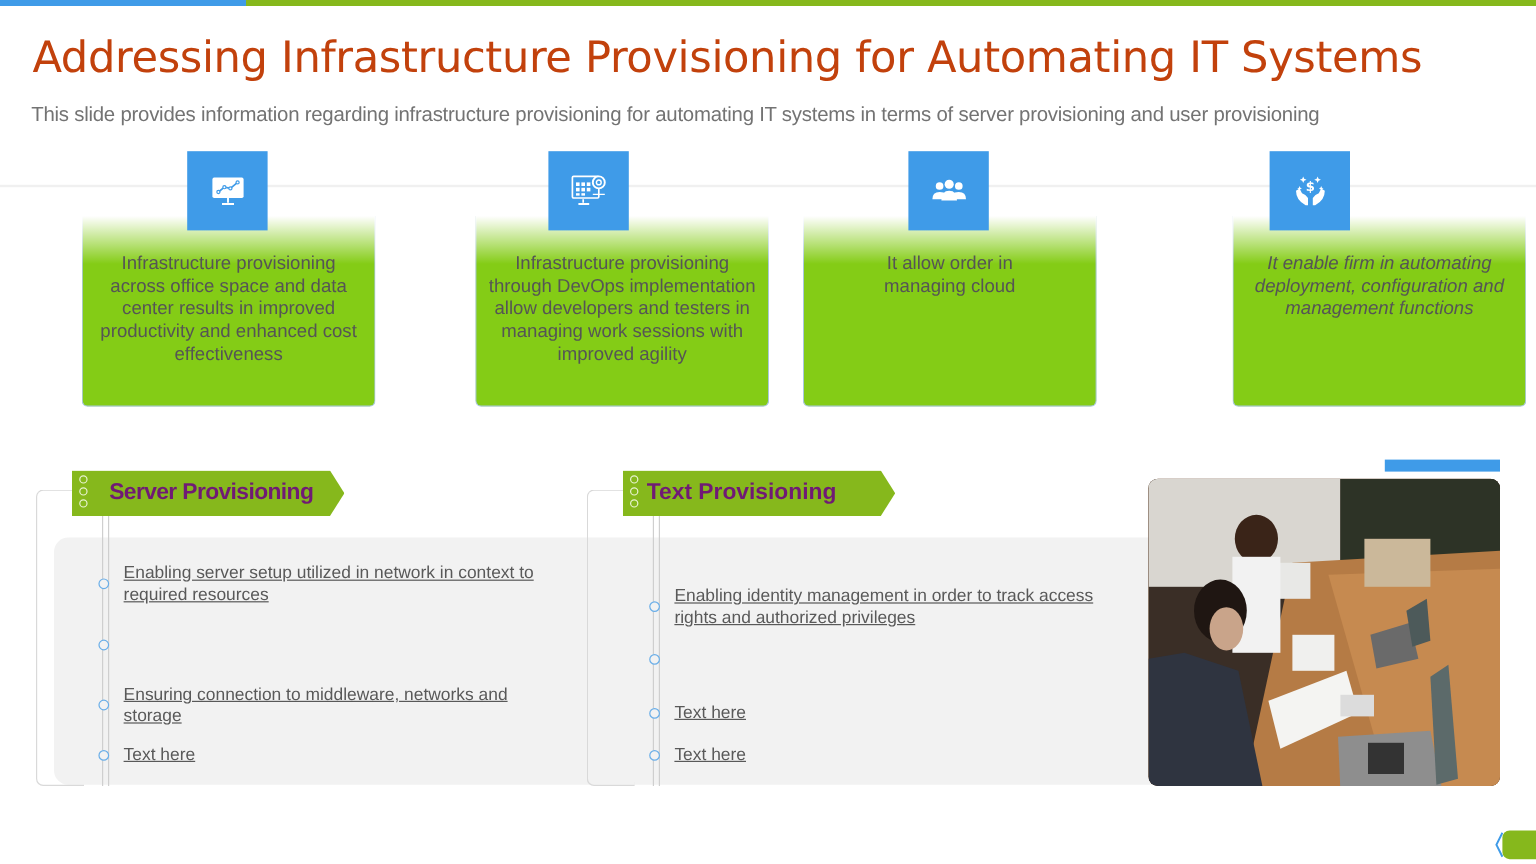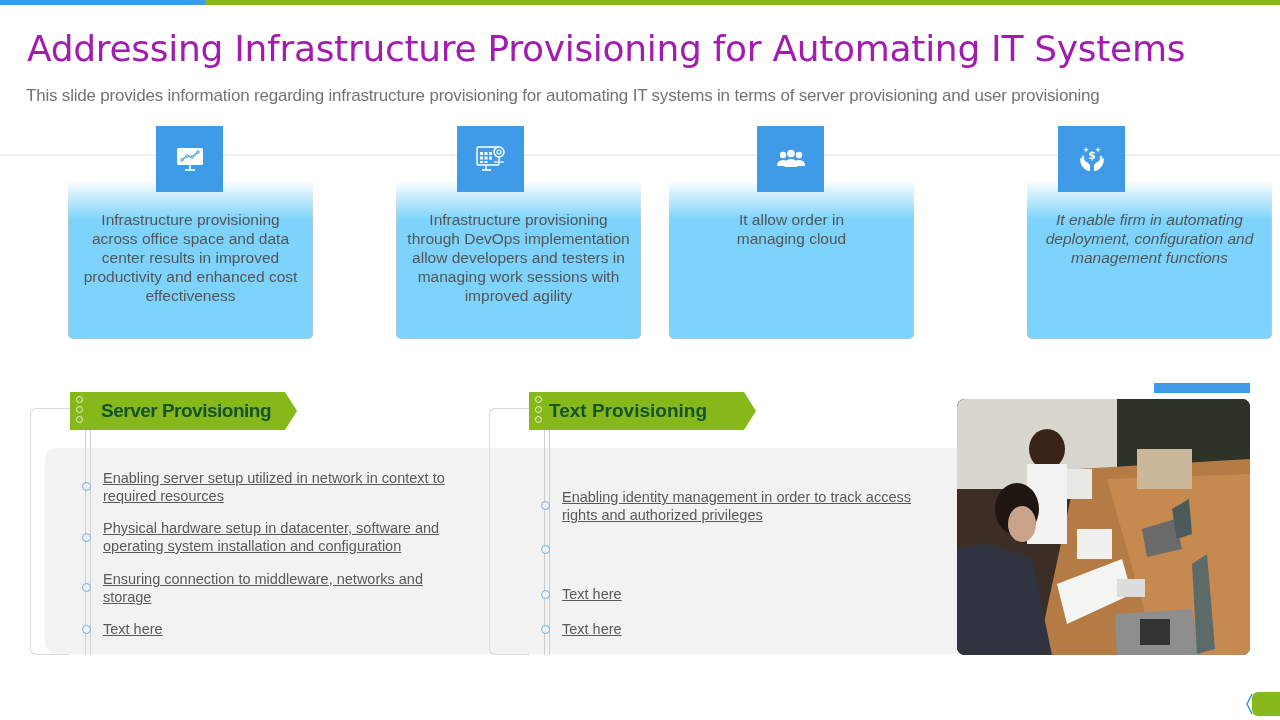--- a/index.html
+++ b/index.html
@@ -3,40 +3,40 @@
 <meta charset="utf-8">
 <style>
   * { box-sizing: border-box; margin: 0; padding: 0; }
   html, body { width: 1280px; height: 720px; background: #ffffff; overflow: hidden; }
   body { position: relative; font-family: "Liberation Sans", sans-serif; color: #555; }
 
   .topbar { position: absolute; left: 0; top: 0; width: 1280px; height: 5px; display: flex; }
   .topbar .blue { width: 205px; background: #3f9be8; }
   .topbar .green { flex: 1; background: #86b81c; }
 
-  .title { position: absolute; left: 27px; top: 28px; font-size: 36px; font-weight: normal; color: #a21caf;
+  .title { position: absolute; left: 27px; top: 28px; font-size: 36px; font-weight: normal; color: #c2410c;
            font-family: "DejaVu Sans", sans-serif; letter-spacing: -0.3px; white-space: nowrap; }
   .subtitle { position: absolute; left: 26px; top: 86px; font-size: 17px; color: #737373; letter-spacing: -0.2px; white-space: nowrap; }
 
   .hline { position: absolute; left: 0; top: 154px; width: 1280px; height: 2px; background: #f0f0f0; }
 
   .card { position: absolute; top: 180px; width: 245px; height: 159px; border: 1px solid #a9c8dc; border-top: none;
-          border-radius: 0 0 5px 5px; background: #7dd3fc; }
+          border-radius: 0 0 5px 5px; background: #84cc16; }
   .card::before { content: ""; position: absolute; left: -1px; right: -1px; top: 0; height: 40px;
           background: linear-gradient(#fff, rgba(255,255,255,0)); }
   .card-text { position: absolute; left: 8px; right: 8px; top: 30px; text-align: center; font-size: 15.5px; line-height: 19px; color: #555; }
   .icon-box { position: absolute; top: 126px; width: 67px; height: 66px; background: #3f9be8; display: flex; align-items: center; justify-content: center; }
   .icon-box svg { width: 34px; height: 34px; }
 
   .panel-bg { position: absolute; left: 45px; top: 448px; width: 915px; height: 206px; background: #f2f2f2; border-radius: 12px 0 0 12px; }
   .bracket { position: absolute; top: 408px; width: 40px; height: 247px; border: 1px solid #d9d9d9; border-right: none; border-radius: 6px 0 0 6px; }
   .vline { position: absolute; top: 430px; width: 6px; height: 225px; border-left: 1px solid #cfcfcf; border-right: 1px solid #cfcfcf; }
 
-  .tag { position: absolute; top: 392px; height: 38px; background: #86b81c; color: #14532d; font-weight: bold; font-size: 19px;
-         display: flex; align-items: center; clip-path: polygon(0 0, calc(100% - 12px) 0, 100% 50%, calc(100% - 12px) 100%, 0 100%); margin-left: 10px; }
+  .tag { position: absolute; top: 392px; height: 38px; background: #86b81c; color: #701a75; font-weight: bold; font-size: 19px;
+         display: flex; align-items: center; clip-path: polygon(0 0, calc(100% - 12px) 0, 100% 50%, calc(100% - 12px) 100%, 0 100%); }
   .tag .dots { position: absolute; left: 6px; top: 4px; display: flex; flex-direction: column; gap: 3px; }
   .tag .dots span { width: 7px; height: 7px; border: 1px solid #e8f3d0; border-radius: 50%; }
 
   .bullet-list { position: absolute; }
   .bullet { position: absolute; font-size: 14.5px; line-height: 18px; color: #595959; text-decoration: underline; }
   .bullet .dot { position: absolute; left: -21px; width: 9px; height: 9px; border: 1px solid #6aaee8; border-radius: 50%; background: #f2f2f2; }
 
   .photo-accent { position: absolute; left: 1154px; top: 383px; width: 96px; height: 10px; background: #3f9be8; }
   .photo { position: absolute; left: 957px; top: 399px; width: 293px; height: 256px; border-radius: 8px; overflow: hidden; background: #6b4a30; }
 
@@ -145,21 +145,20 @@
   <span style="margin-left:20px;">Text Provisioning</span>
 </div>
 
 <div class="bullet-list" style="left:103px; top:0;">
   <div class="bullet" style="top:469px; width:360px;">
     <span class="dot" style="top:13px;"></span>
     <span>Enabling server setup utilized in network in context to required resources</span>
   </div>
   <div class="bullet" style="top:519px; width:360px;">
     <span class="dot" style="top:14px;"></span>
-    <span>Physical hardware setup in datacenter, software and operating system  installation and configuration</span>
   </div>
   <div class="bullet" style="top:570px; width:360px;">
     <span class="dot" style="top:13px;"></span>
     <span>Ensuring connection to middleware, networks and storage</span>
   </div>
   <div class="bullet" style="top:620px; width:360px;">
     <span class="dot" style="top:5px;"></span>
     <span>Text here</span>
   </div>
 </div>

